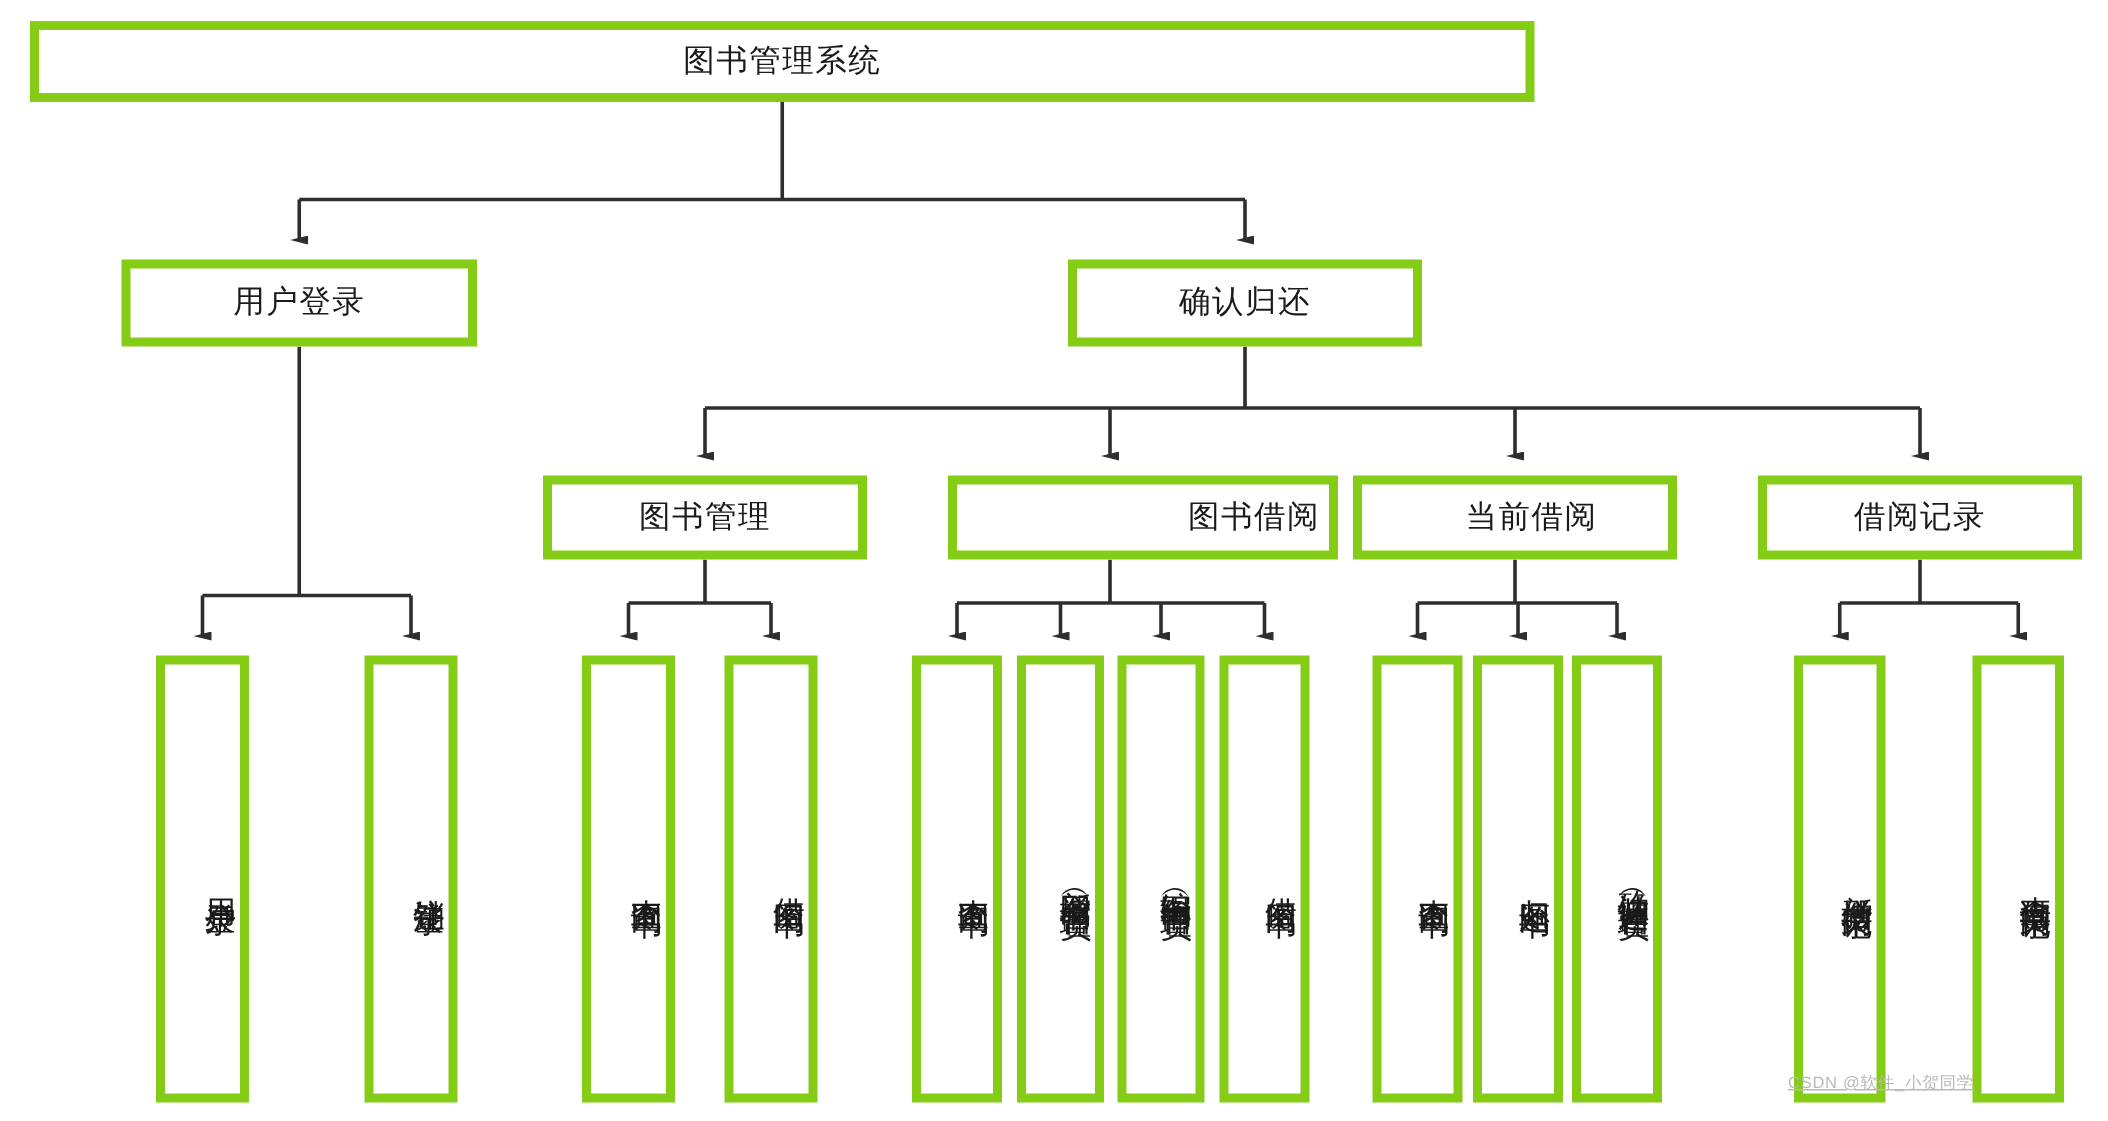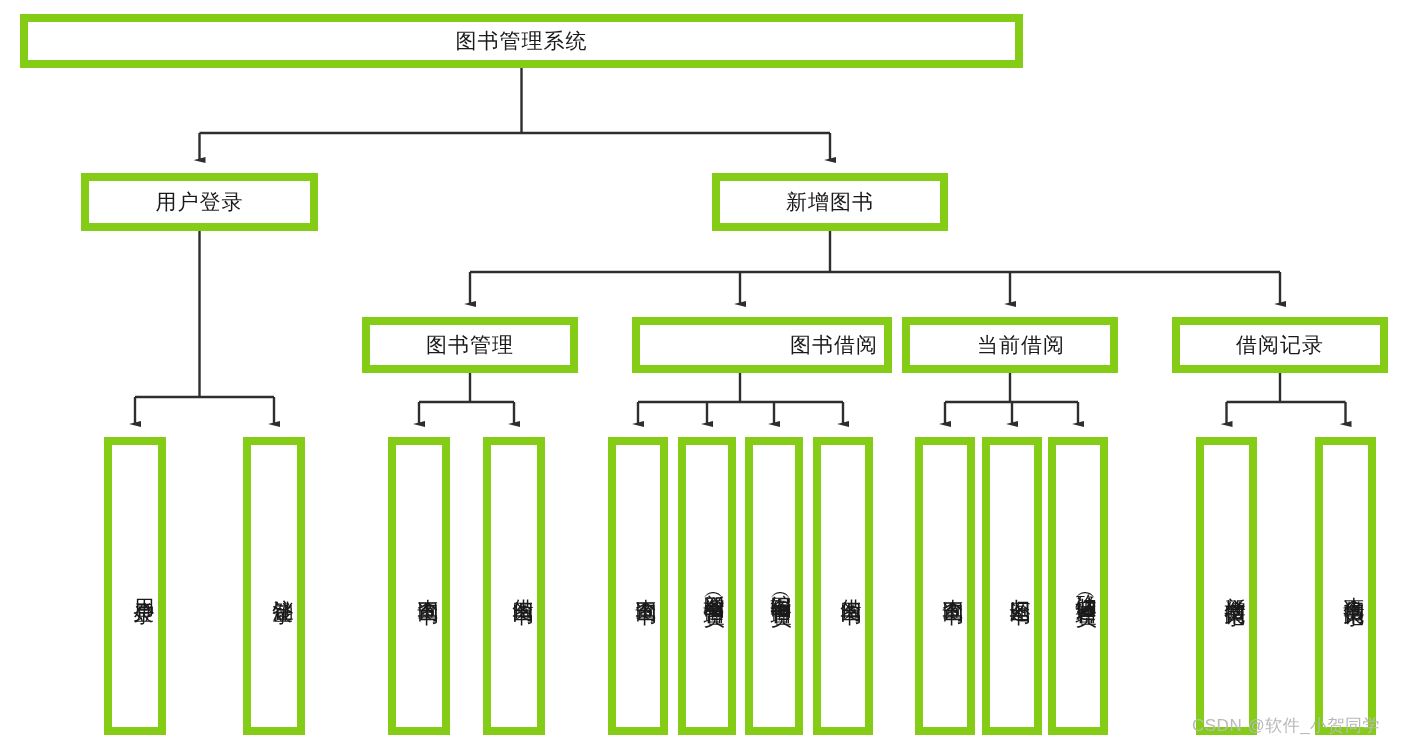--- a/index.html
+++ b/index.html
@@ -23,21 +23,21 @@
     left: 0;
     top: 0;
     width: 1405px;
     height: 747px;
     pointer-events: none;
   }
   .node {
     position: absolute;
     box-sizing: border-box;
     background: #ffffff;
-    border: 8px solid #84cc16;
+    border: 6px solid #84cc16;
     display: flex;
     align-items: center;
     justify-content: center;
     color: #1a1a1a;
     text-align: center;
     line-height: 1.18;
   }
   .node.horizontal {
     font-size: 21px;
     letter-spacing: 1px;
@@ -55,23 +55,24 @@
   .node-label {
     display: block;
     white-space: nowrap;
   }
   .node.vertical .node-label {
     white-space: normal;
   }
   #watermark {
     position: absolute;
     color: #b9b9b9;
-    font-size: 17px;
+    font-size: 11px;
     white-space: nowrap;
     letter-spacing: 0.5px;
+    text-decoration: underline;
   }
 </style>
 </head>
 <body>
 
 <div id="diagram-root">
 
   <svg id="edge-layer" viewBox="0 0 1405 747" width="1405" height="747" xmlns="http://www.w3.org/2000/svg">
     <defs>
       <marker id="arrowhead" markerWidth="10" markerHeight="12" refX="3" refY="6" orient="auto" markerUnits="userSpaceOnUse">
@@ -116,21 +117,21 @@
   </svg>
 
   <div id="node-layer">
       <div class="node horizontal" style="left: 20px; top: 14px; width: 1003px; height: 54px;">
         <span class="node-label">图书管理系统</span>
       </div>
       <div class="node horizontal" style="left: 81px; top: 173px; width: 237px; height: 58px;">
         <span class="node-label">用户登录</span>
       </div>
       <div class="node horizontal" style="left: 712px; top: 173px; width: 236px; height: 58px;">
-        <span class="node-label">新增图书</span>
+        <span class="node-label">确认归还</span>
       </div>
       <div class="node horizontal" style="left: 362px; top: 317px; width: 216px; height: 56px;">
         <span class="node-label">图书管理</span>
       </div>
       <div class="node horizontal" style="left: 632px; top: 317px; width: 260px; height: 56px; justify-content: flex-end;">
         <span class="node-label">图书借阅</span>
       </div>
       <div class="node horizontal" style="left: 902px; top: 317px; width: 216px; height: 56px; padding-left: 28px;">
         <span class="node-label">当前借阅</span>
       </div>

